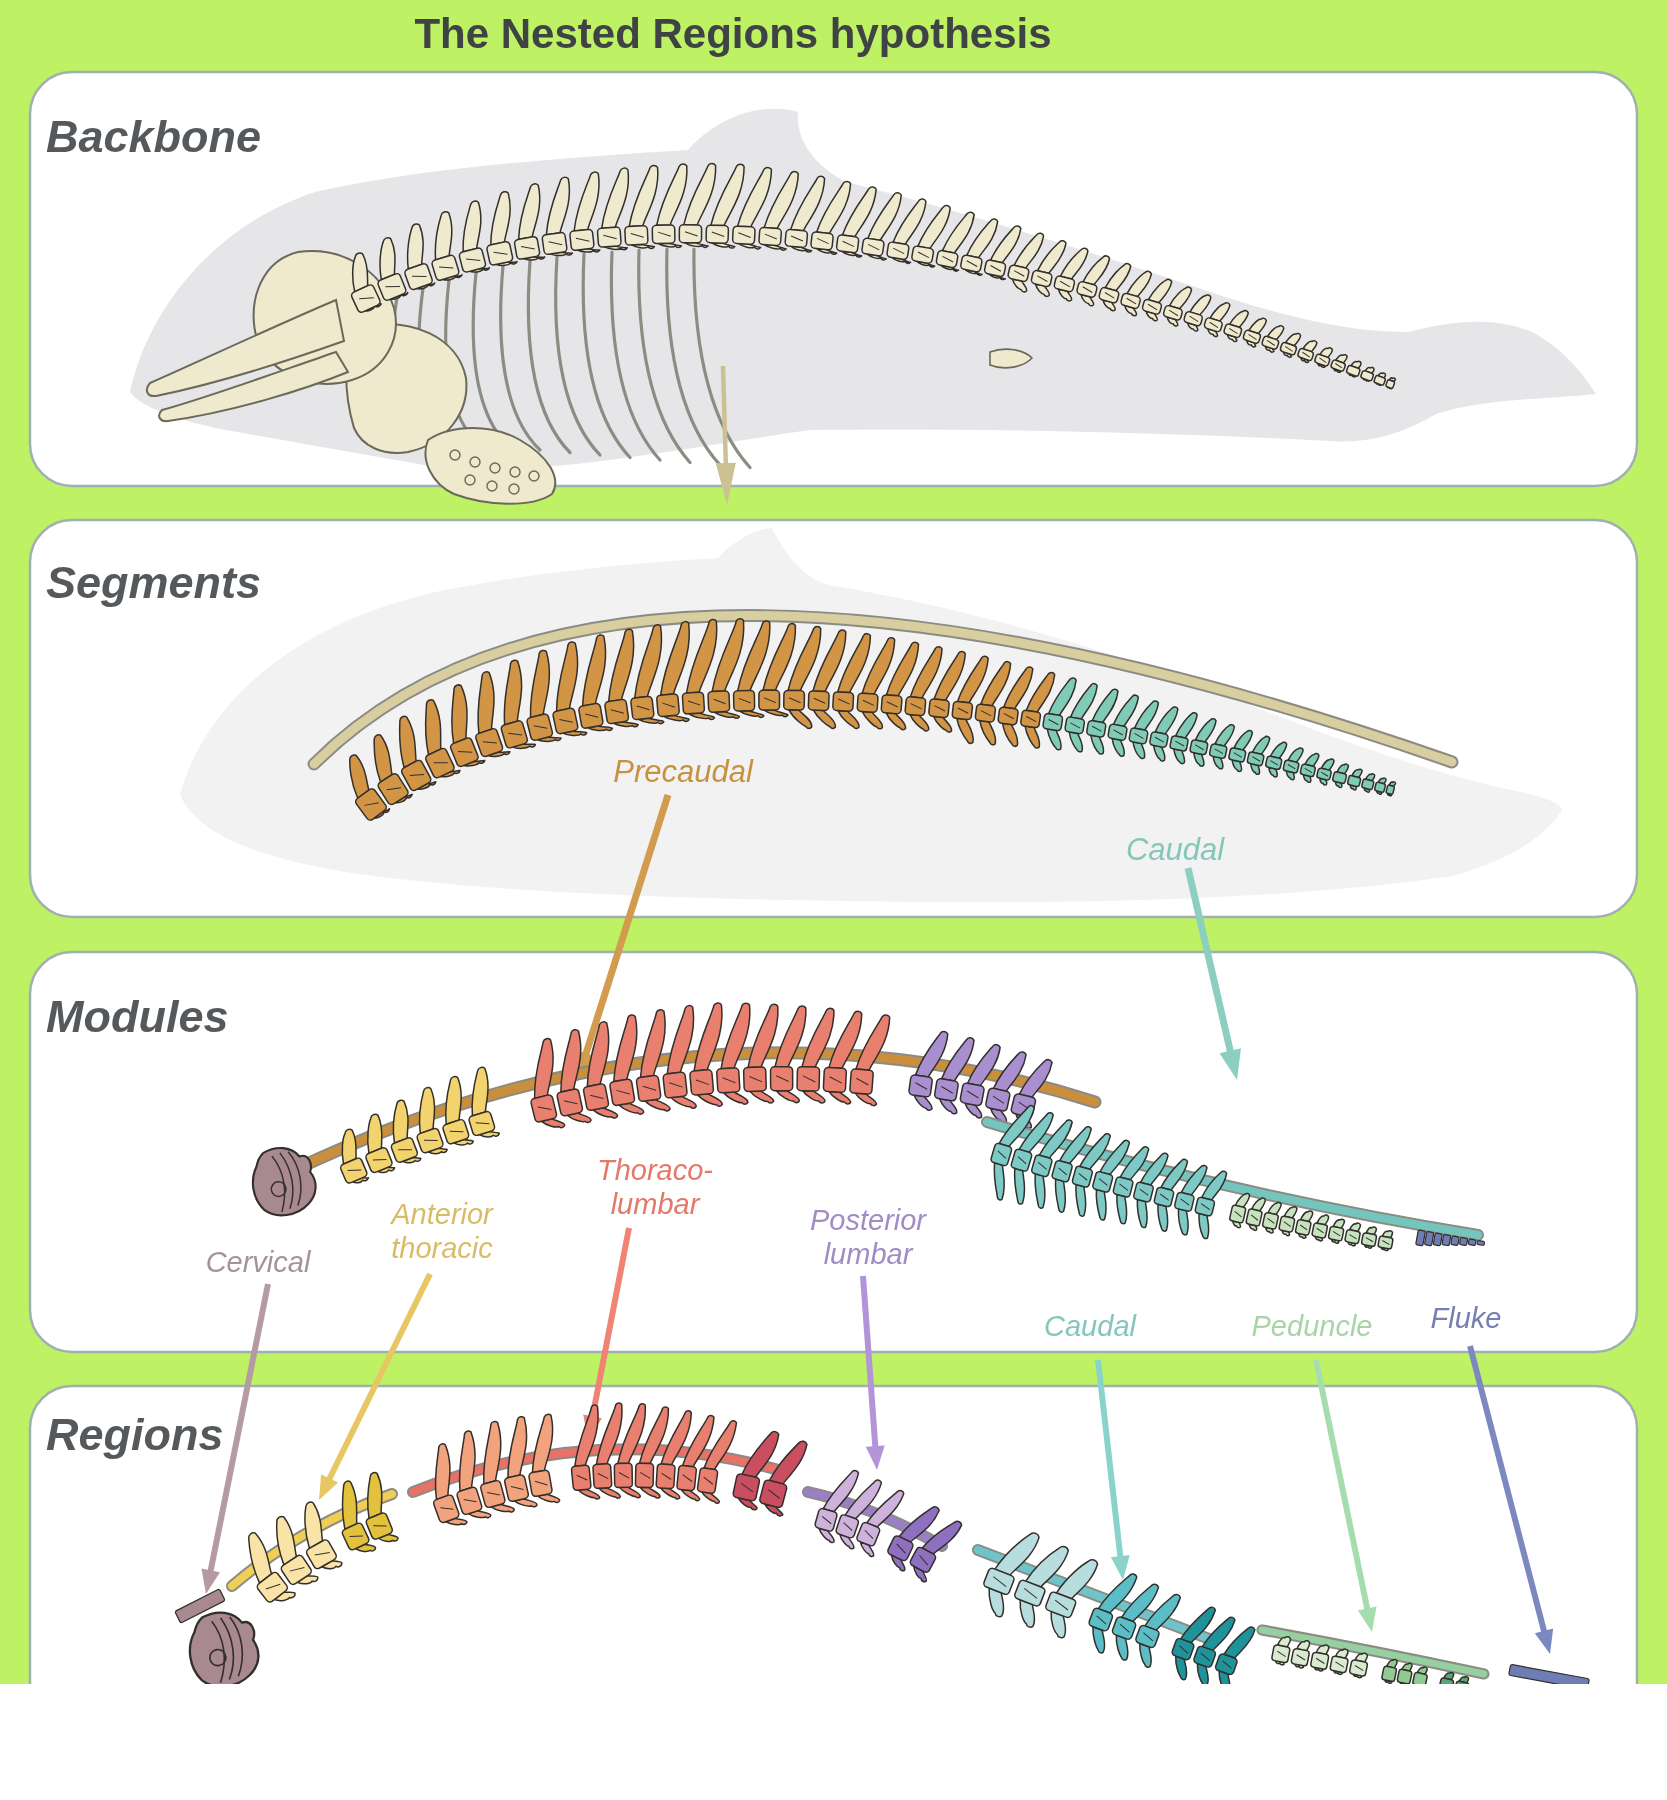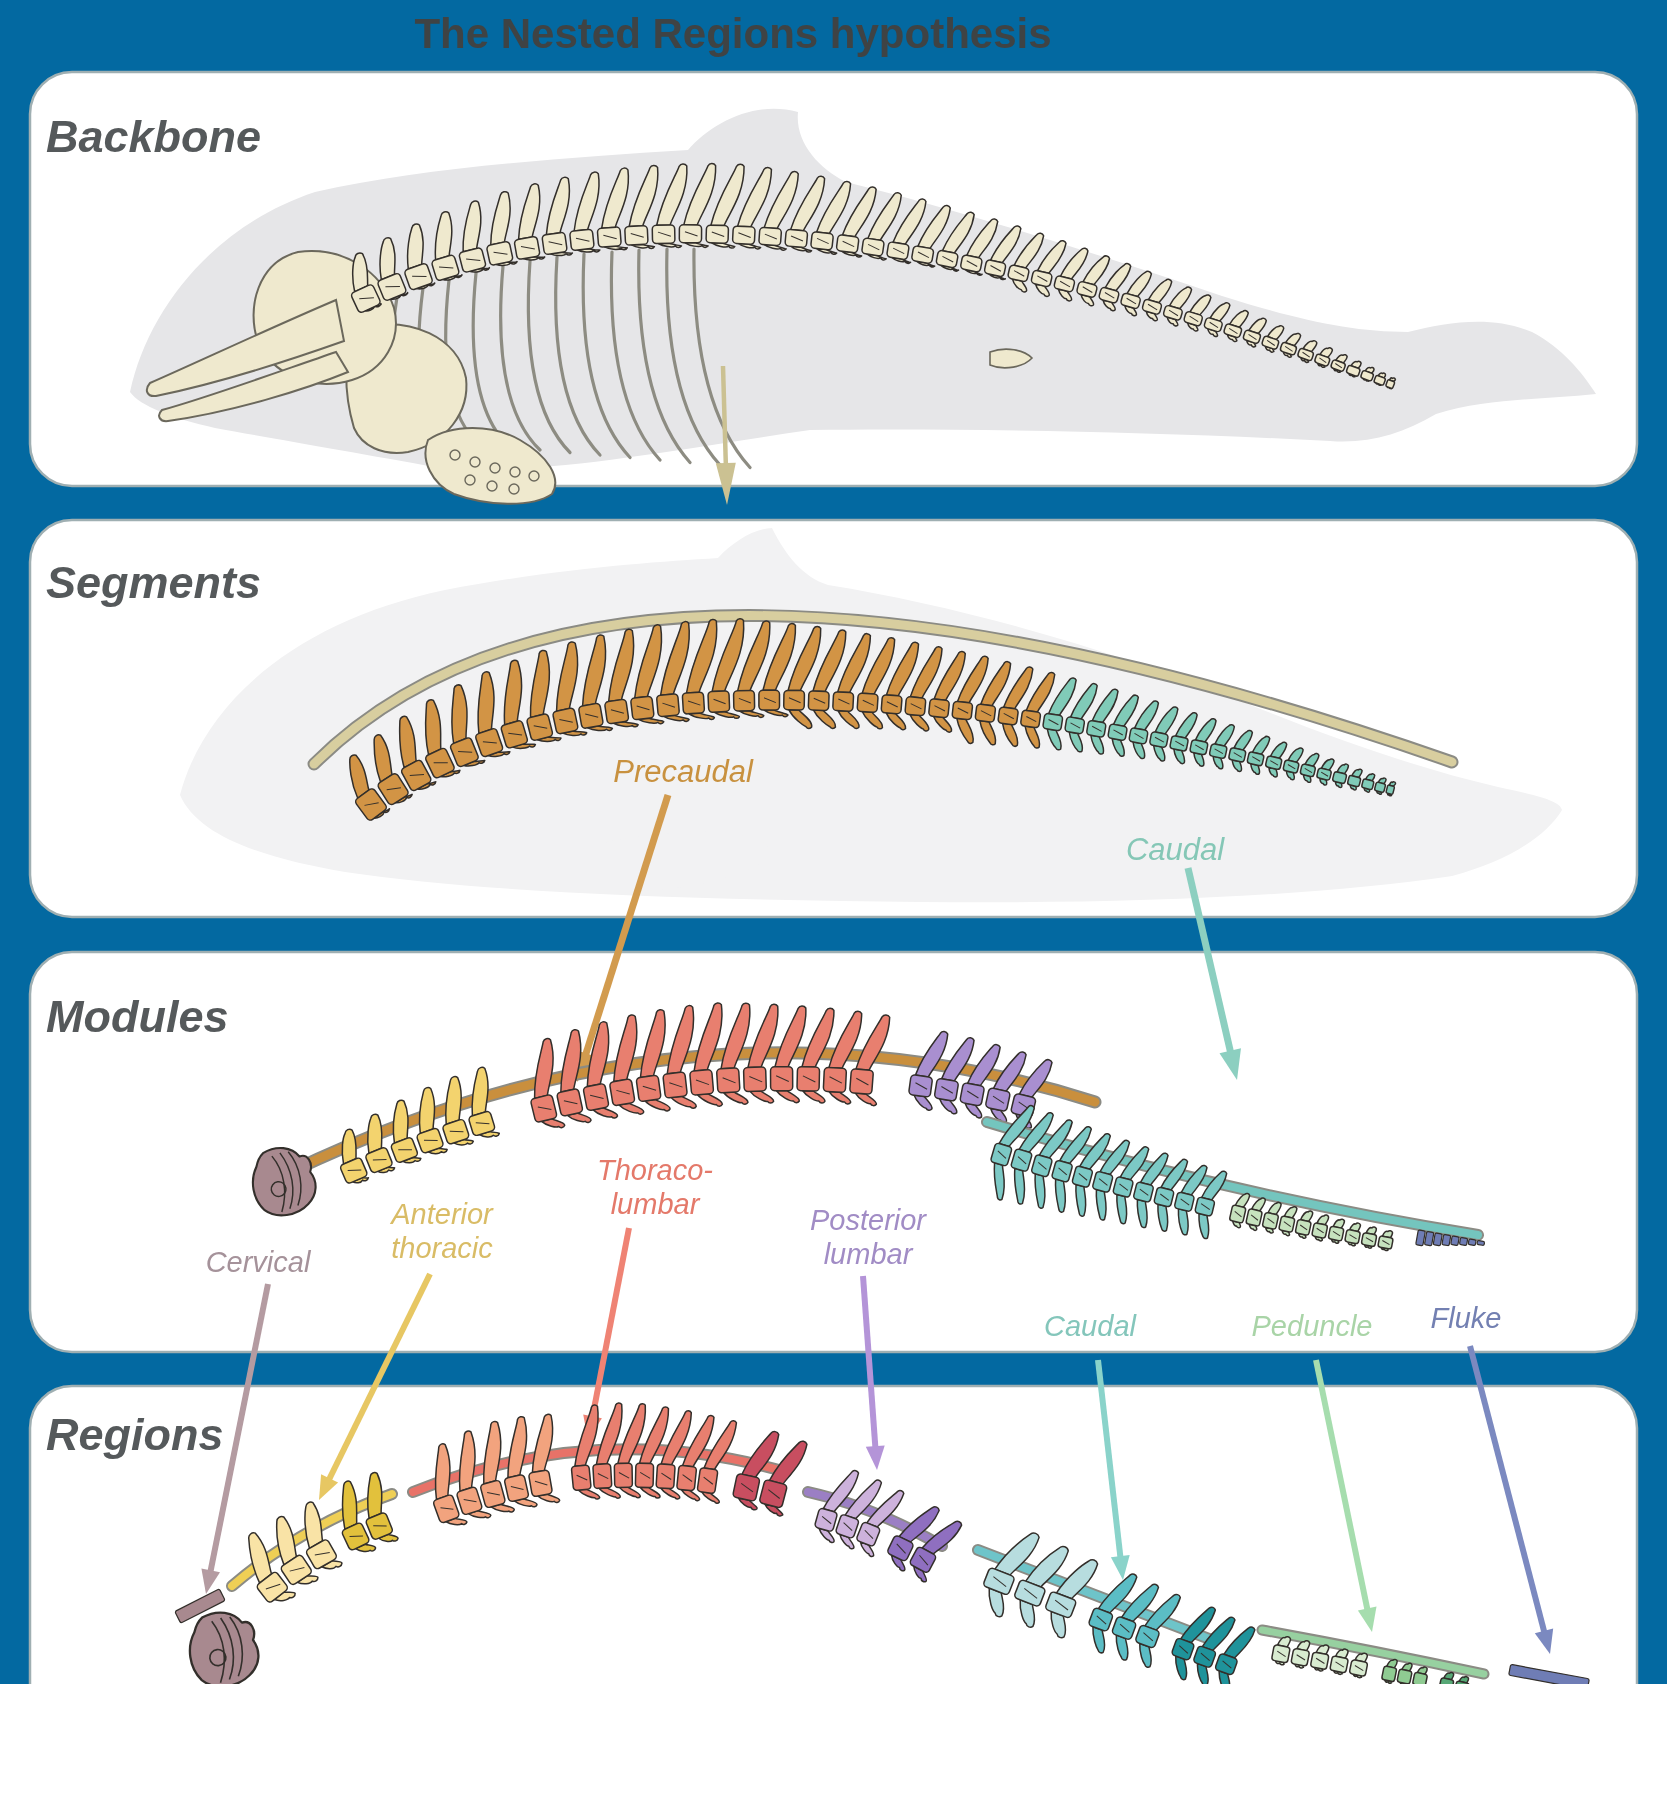--- a/index.html
+++ b/index.html
@@ -1,16 +1,16 @@
 <!DOCTYPE html>
 <html><head>
 <meta charset="utf-8">
 <style>
   html,body{margin:0;padding:0;background:#ffffff;}
-  #stage{position:relative;width:1667px;height:1684px;background:#0369a1;overflow:hidden;}
+  #stage{position:relative;width:1667px;height:1684px;background:#bef264;overflow:hidden;}
   svg{display:block;}
   text{font-family:"Liberation Sans",sans-serif;}
   .title{font-size:42px;font-weight:bold;}
   .panel-label{font-size:45px;font-weight:bold;font-style:italic;}
   .seg-label{font-size:31px;font-style:italic;}
   .mod-label{font-size:29px;font-style:italic;}
   .panel{fill:#ffffff;stroke-width:2.5;}
 </style>
 </head>
 <body>

